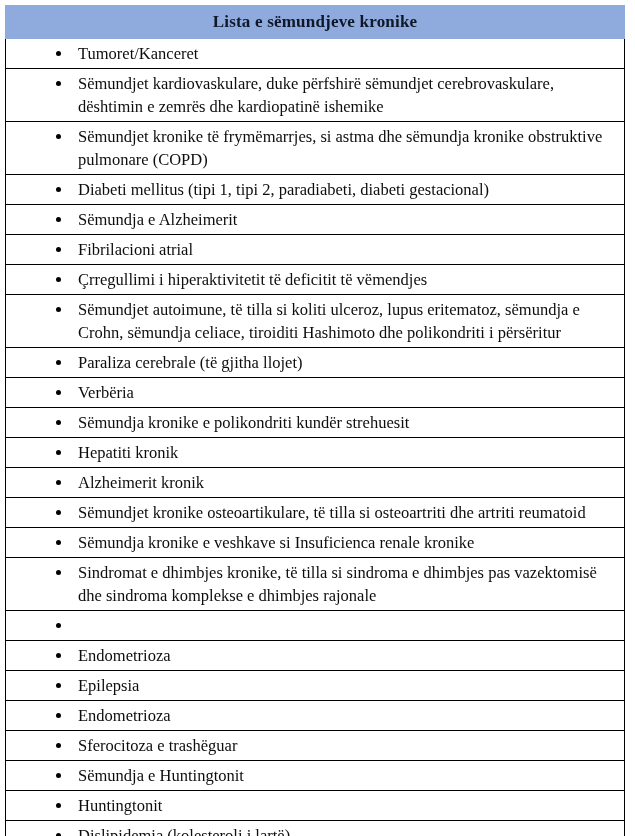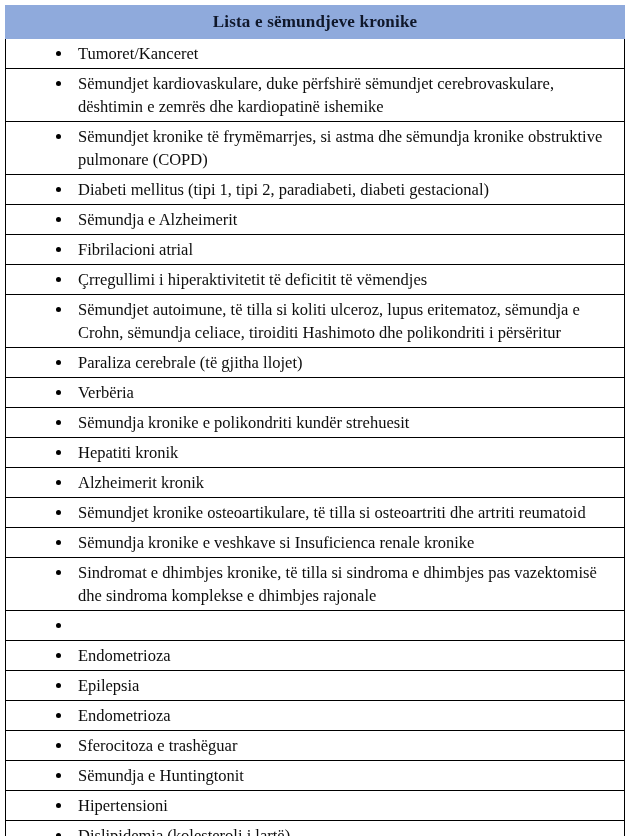--- a/index.html
+++ b/index.html
@@ -282,21 +282,21 @@
               <div class="cell-inner">
                 <span class="bullet"><span class="dot"></span></span>
                 <span class="item-text">Sëmundja e Huntingtonit</span>
               </div>
             </td>
           </tr>
           <tr class="item-row">
             <td>
               <div class="cell-inner">
                 <span class="bullet"><span class="dot"></span></span>
-                <span class="item-text">Hipertensioni</span>
+                <span class="item-text">Huntingtonit</span>
               </div>
             </td>
           </tr>
           <tr class="item-row">
             <td>
               <div class="cell-inner">
                 <span class="bullet"><span class="dot"></span></span>
                 <span class="item-text">Dislipidemia (kolesteroli i lartë)</span>
               </div>
             </td>

